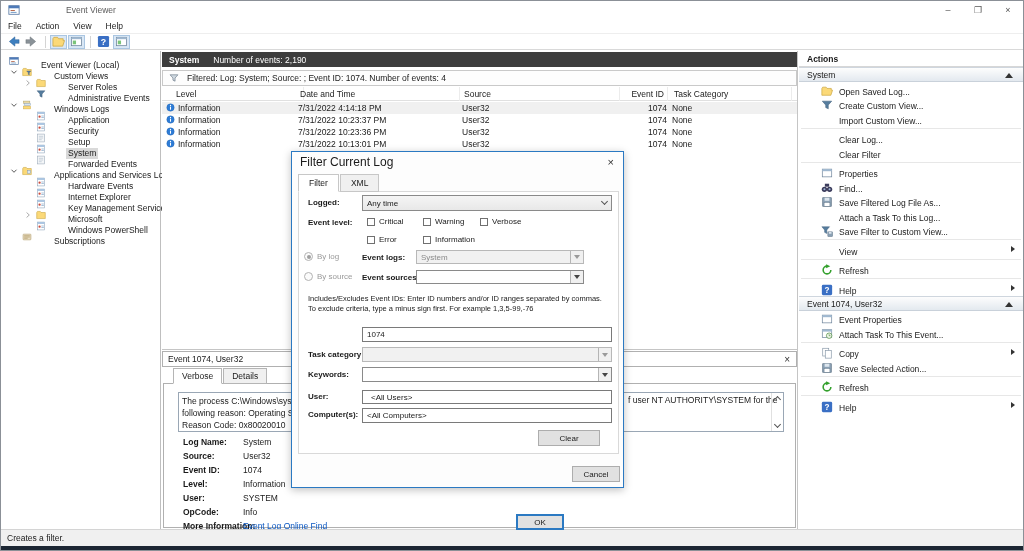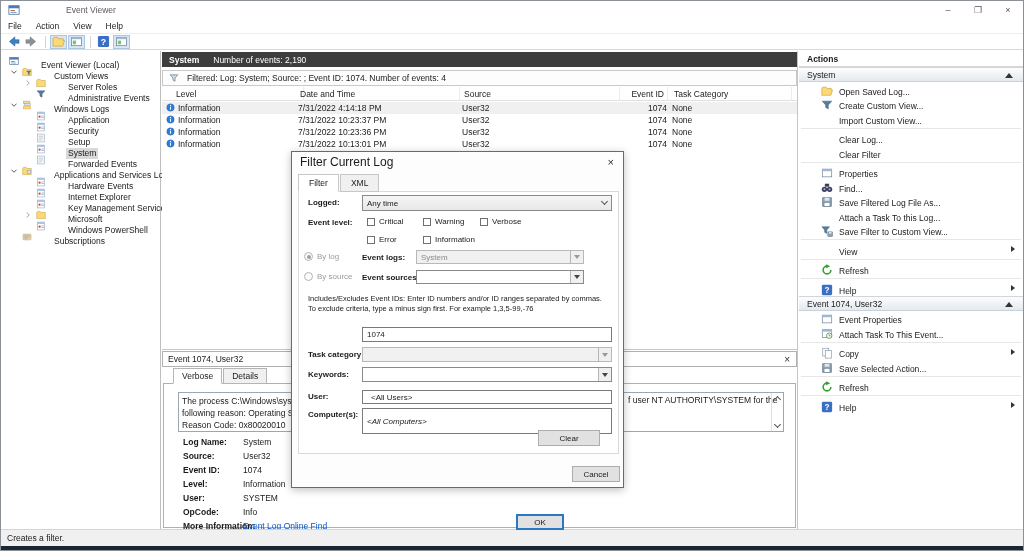--- a/index.html
+++ b/index.html
@@ -699,21 +699,21 @@
           <span class="tri"></span>
         </span>
     </div>
 
     <span class="dlbl" style="left:16px;top:240px;">User:</span>
     <div class="dinput" style="left:70px;top:238px;width:250px;height:14px;padding-left:8px;">
       <span>&lt;All Users&gt;</span>
     </div>
 
     <span class="dlbl" style="left:16px;top:258px;">Computer(s):</span>
-    <div class="dinput" style="left:70px;top:256px;width:250px;height:26px;font-style:italic;">
+    <div class="dinput" style="left:70px;top:256px;width:250px;height:15px;">
       <span>&lt;All Computers&gt;</span>
     </div>
 
     <div class="dbtn" style="left:246px;top:278px;width:62px;">Clear</div>
     <div class="dbtn default" style="left:224px;top:314px;width:48px;">OK</div>
     <div class="dbtn" style="left:280px;top:314px;width:48px;">Cancel</div>
   </div>
 
 </div>
 

